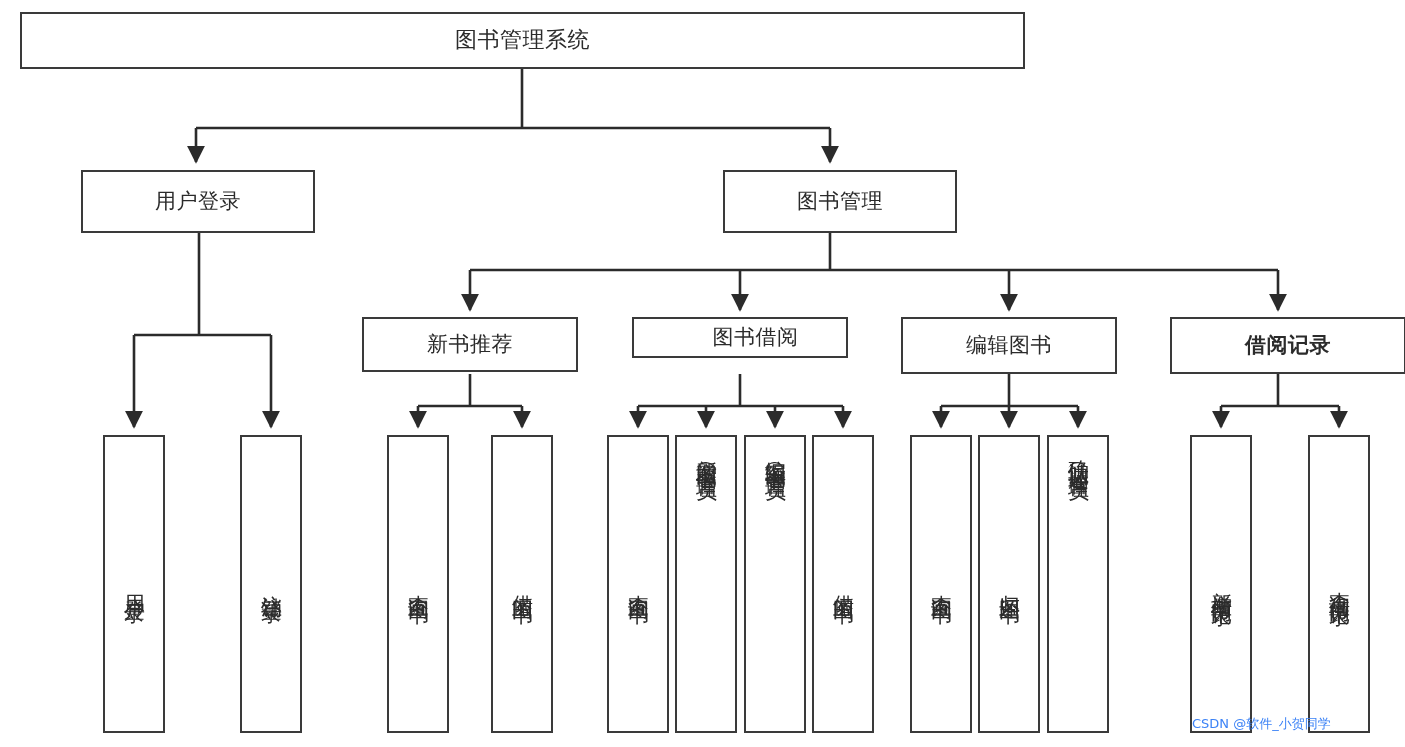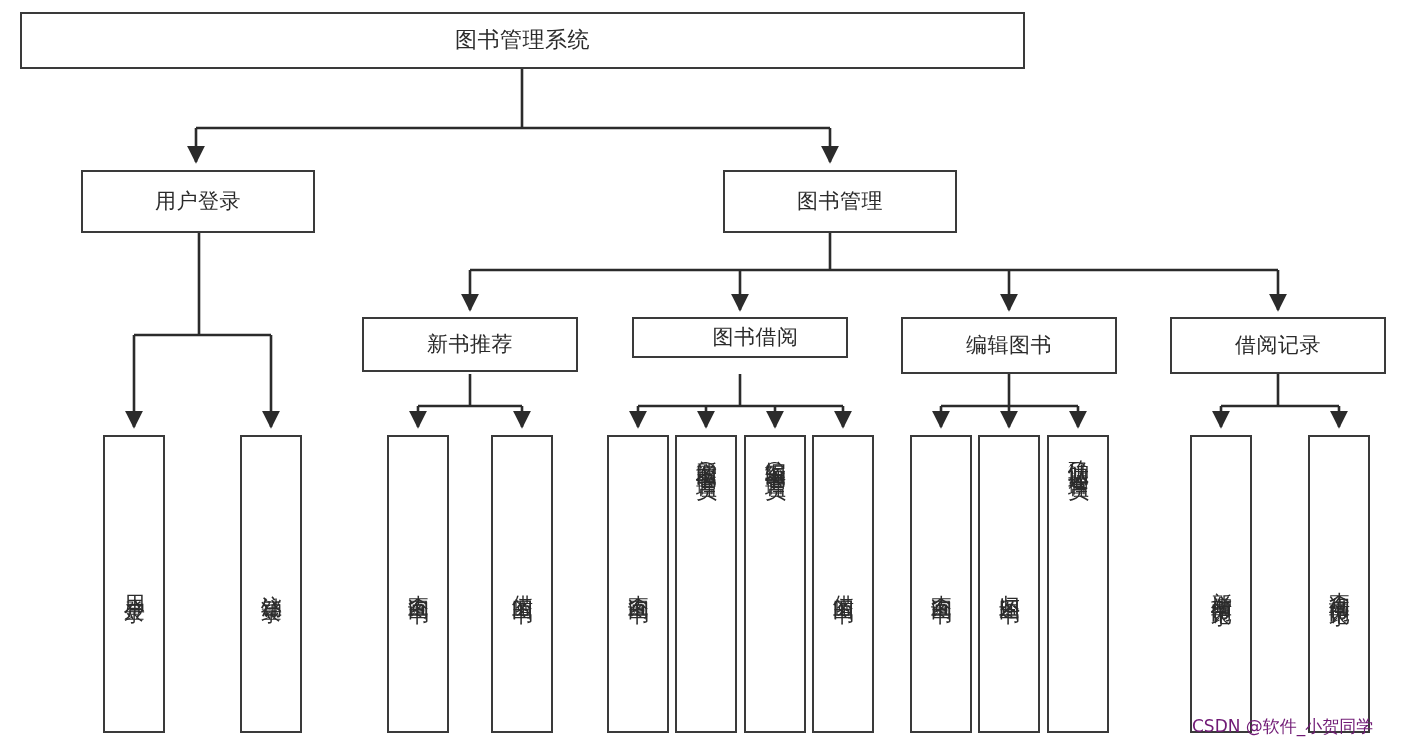--- a/index.html
+++ b/index.html
@@ -59,22 +59,22 @@
     letter-spacing: 3px;
     white-space: nowrap;
     margin: 0 auto;
   }
   .node.vertical.centered {
     align-items: center;
     padding-top: 0;
   }
   .watermark {
     position: absolute;
-    color: #701a75;
-    font-size: 17px;
+    color: #3b82f6;
+    font-size: 13px;
     white-space: nowrap;
     font-family: "DejaVu Sans", "Liberation Sans", sans-serif;
   }
 </style>
 </head>
 <body>
 
 <div id="canvas">
 
   <svg id="edges" viewBox="0 0 1405 747" xmlns="http://www.w3.org/2000/svg">
@@ -140,21 +140,21 @@
 
   <div class="node horizontal" style="left:362px; top:317px; width:216px; height:55px;">
     <span class="node-label">新书推荐</span>
   </div>
   <div class="node horizontal" style="left:632px; top:317px; width:216px; height:41px;padding-left:31px;">
     <span class="node-label">图书借阅</span>
   </div>
   <div class="node horizontal" style="left:901px; top:317px; width:216px; height:57px;">
     <span class="node-label">编辑图书</span>
   </div>
-  <div class="node horizontal" style="left:1170px; top:317px; width:216px; height:57px;">
+  <div class="node horizontal" style="left:1170px; top:317px; width:236px; height:57px;font-weight:bold;">
     <span class="node-label">借阅记录</span>
   </div>
 
   <div class="node vertical centered" style="left:103px; top:435px; width:62px; height:298px;">
     <span class="node-label">用户登录</span>
   </div>
   <div class="node vertical centered" style="left:240px; top:435px; width:62px; height:298px;">
     <span class="node-label">注销登录</span>
   </div>
 

